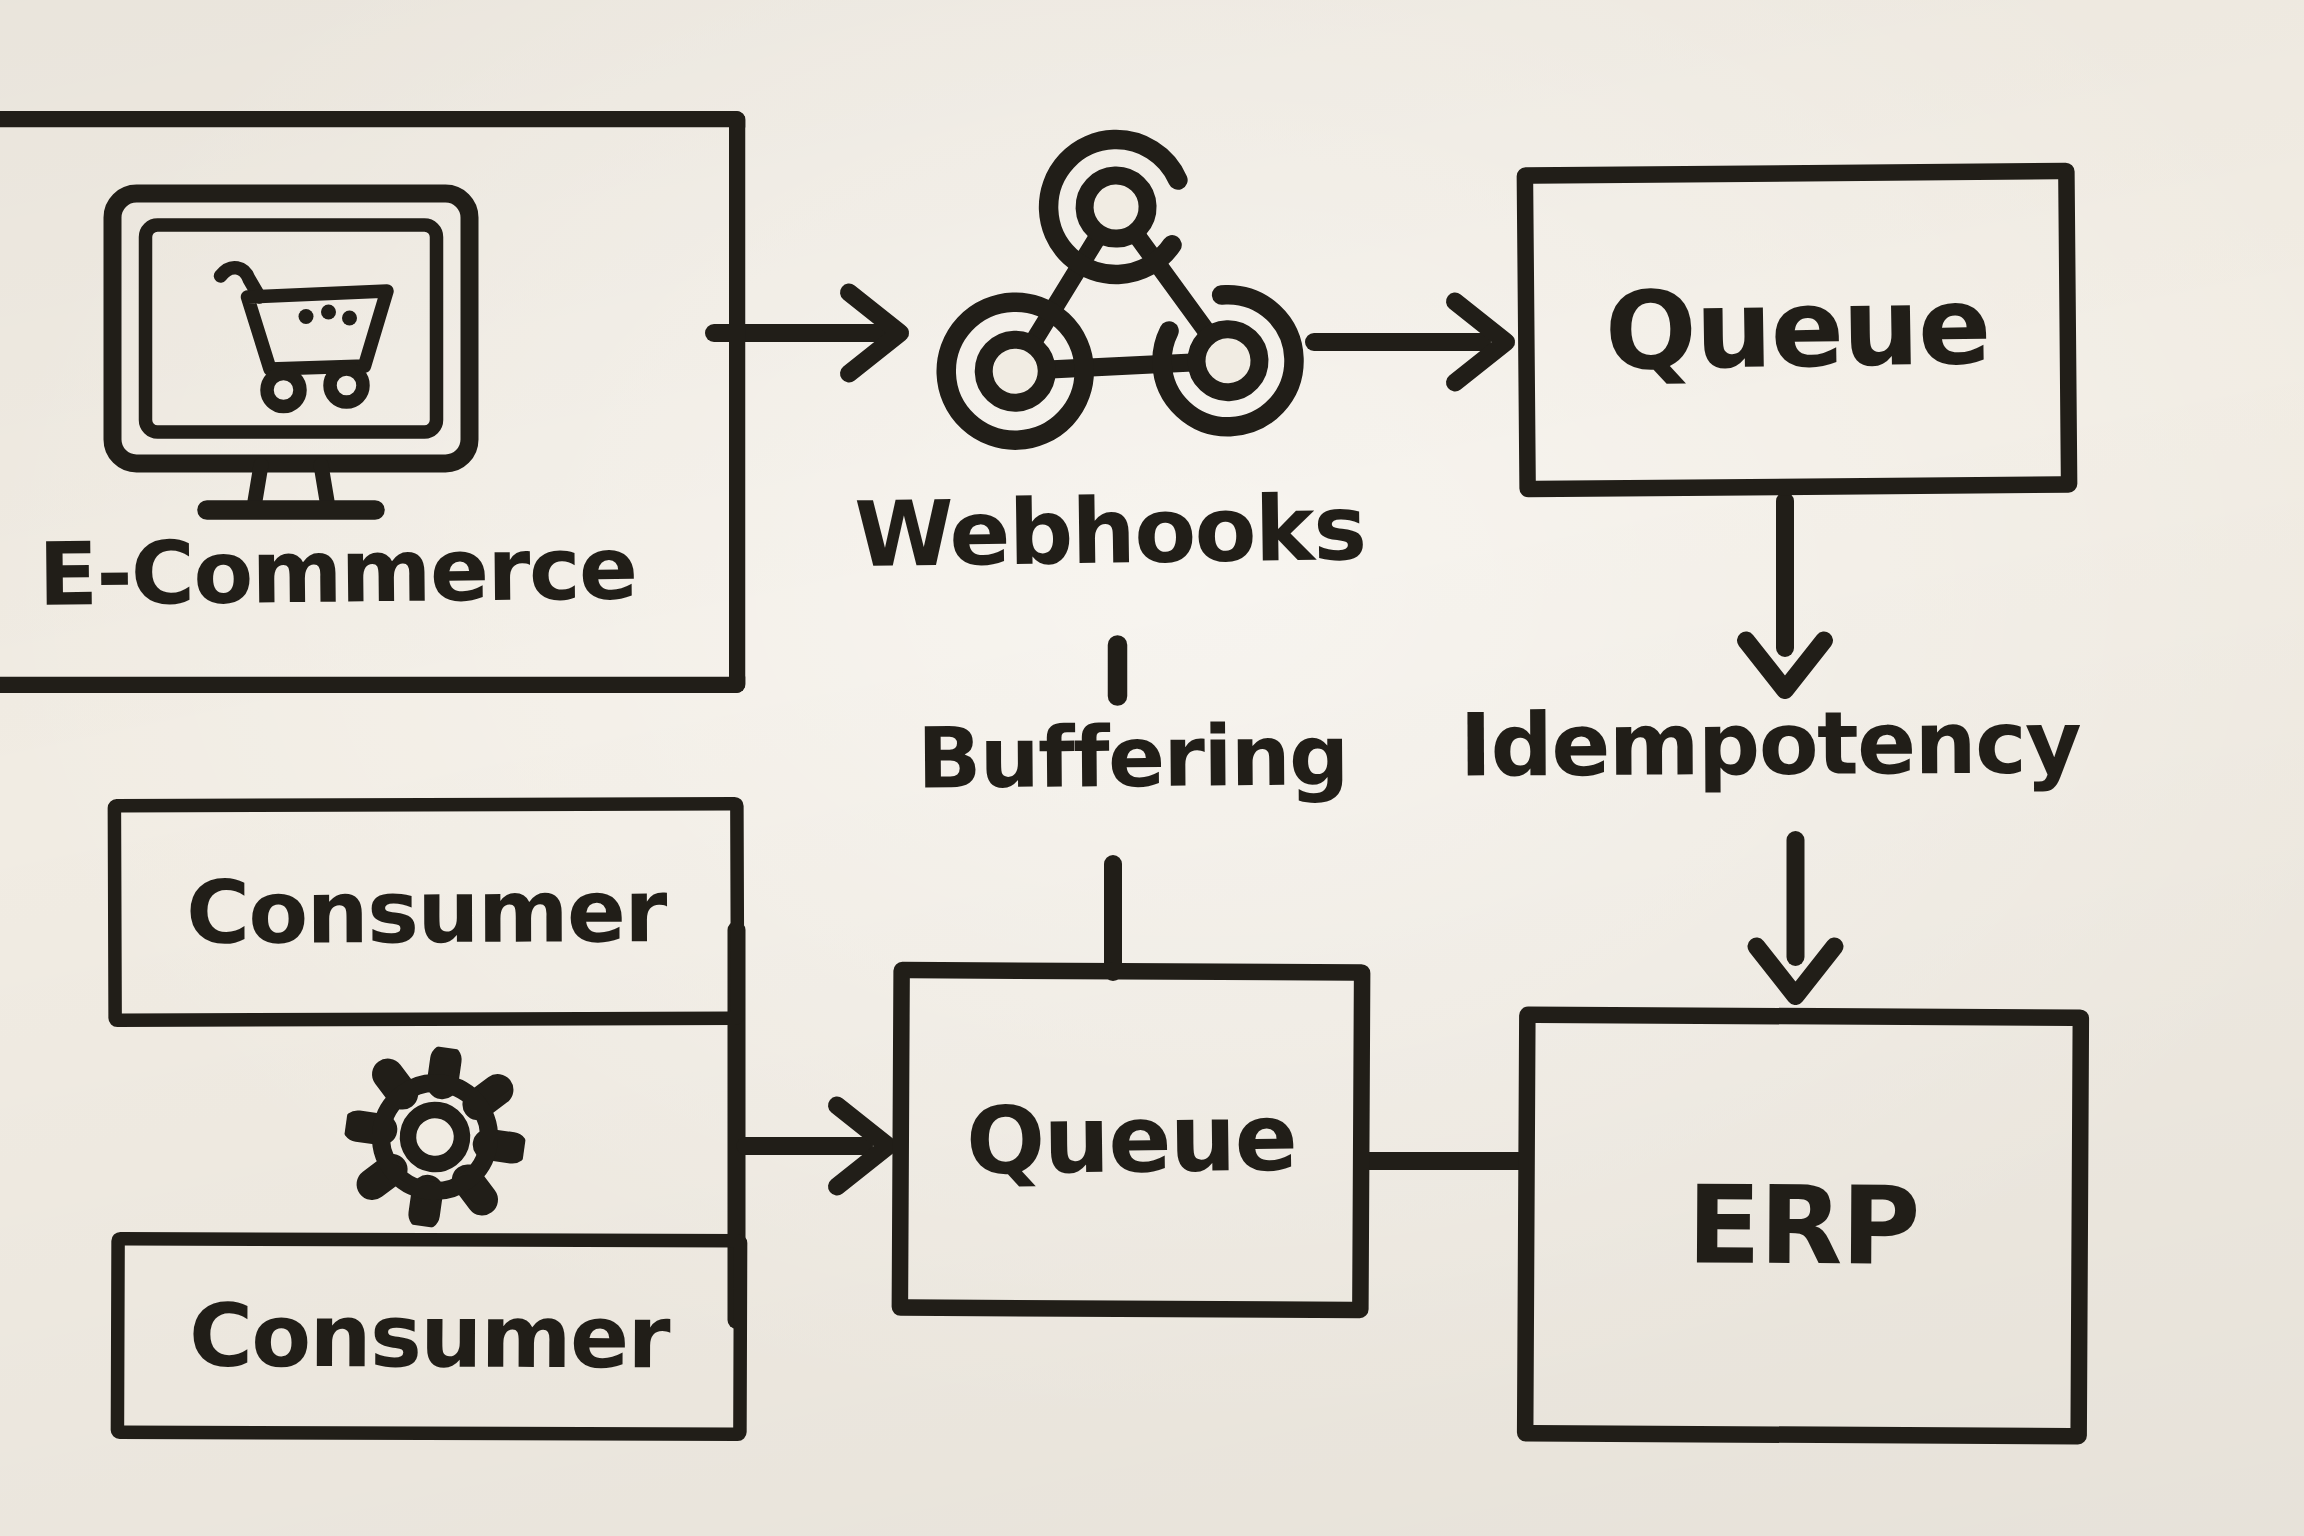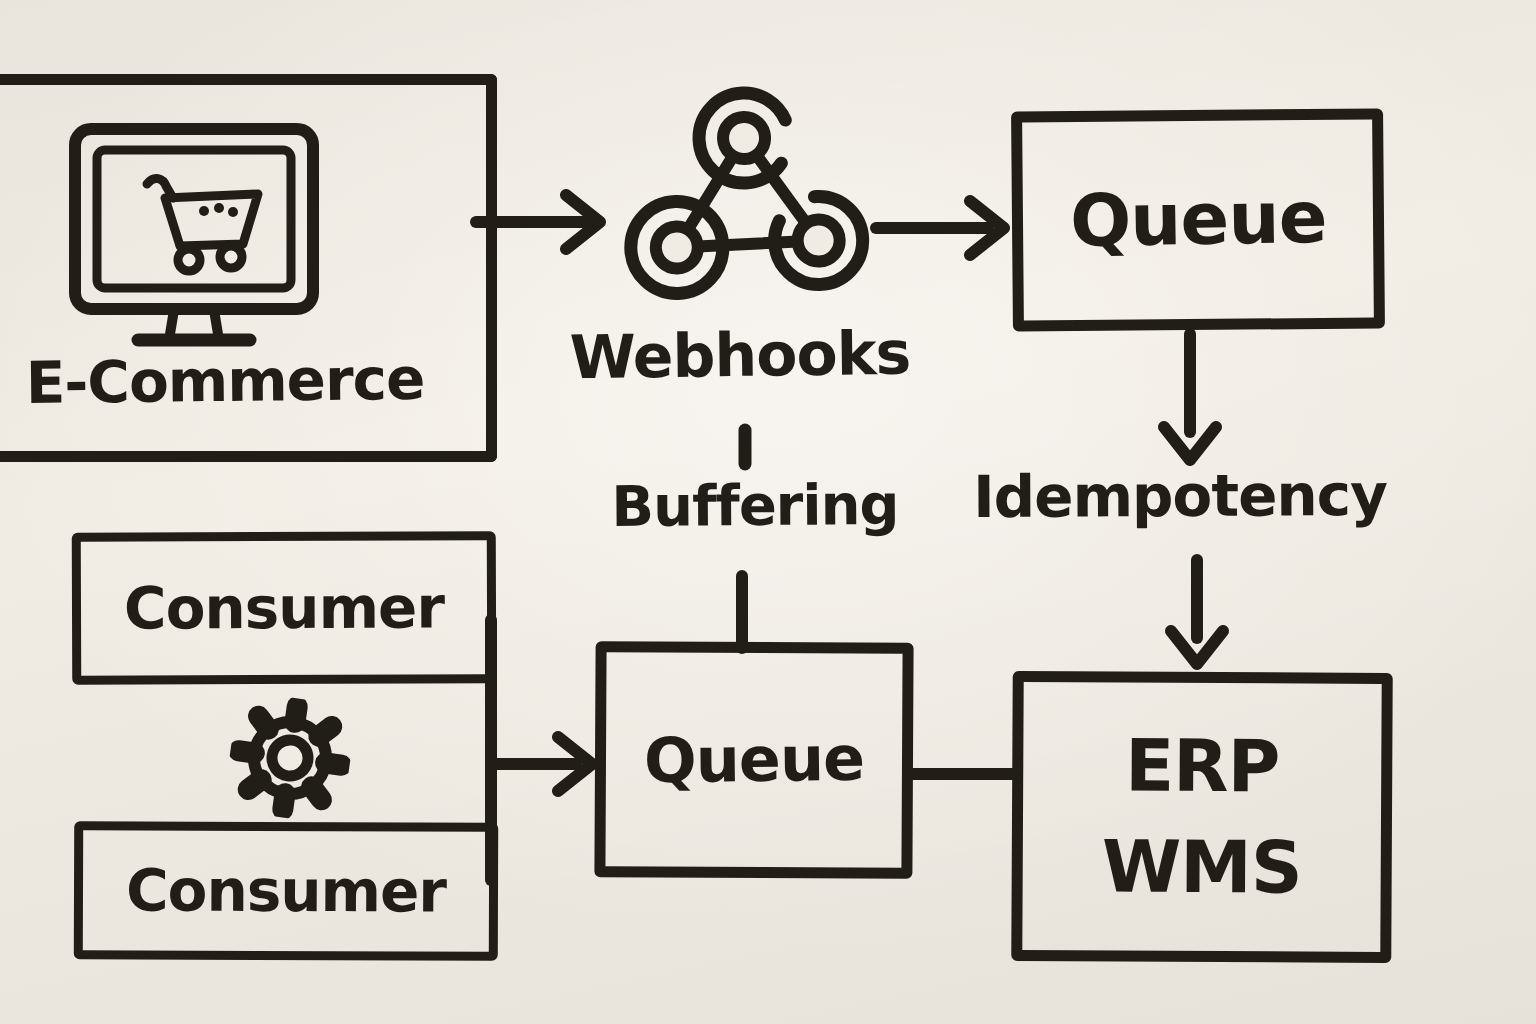--- a/index.html
+++ b/index.html
@@ -127,21 +127,20 @@
   <div class="label floating" id="lbl-buffering">Buffering</div>
 
   <div class="box" id="box-queue-top">
     <span class="label">Queue</span>
   </div>
 
   <div class="label floating" id="lbl-idempotency">Idempotency</div>
 
   <div class="box" id="box-erp">
     <span class="label">ERP</span>
-    <span class="label">WMS</span>
   </div>
 
   <div class="box" id="box-consumer-top">
     <span class="label">Consumer</span>
   </div>
 
   <svg id="icon-gear" viewBox="0 0 120 120">
     <g class="icon-stroke" stroke-width="21" stroke-linecap="butt">
       <path d="M 96 60 L 112 60"></path>
       <path d="M 85.5 85.5 L 97 97"></path>

